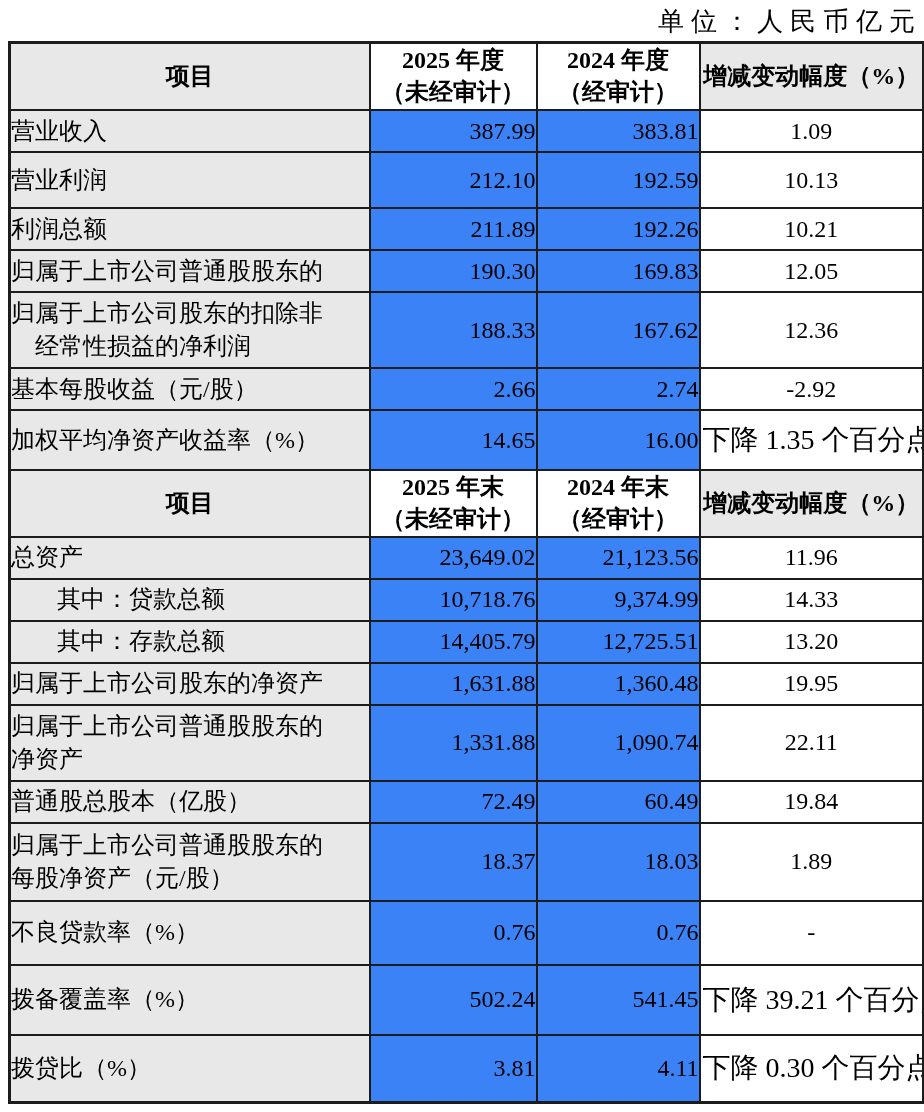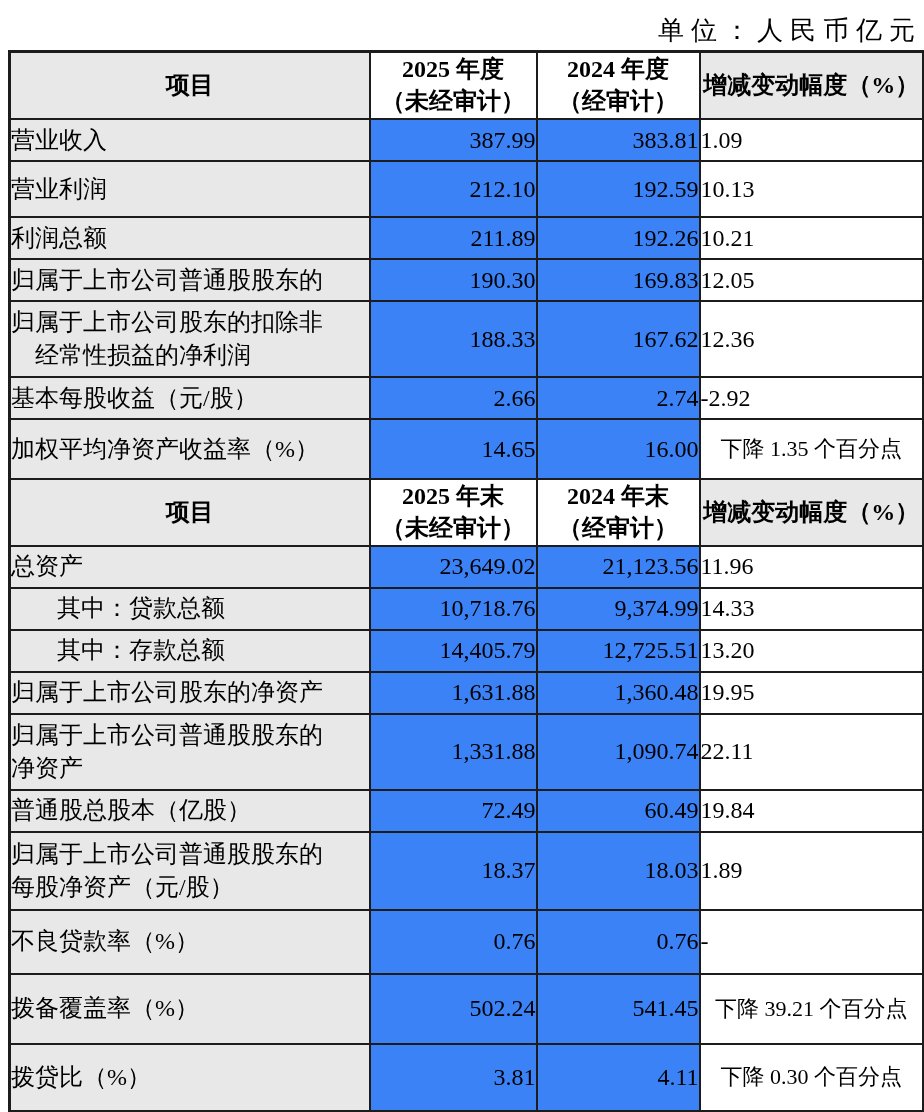--- a/index.html
+++ b/index.html
@@ -6,21 +6,21 @@
   body{
     width:924px;height:1112px;overflow:hidden;
     font-family:"Liberation Serif","DejaVu Serif",serif;
     color:#000;
   }
   .unit-line{
     width:922px;
     text-align:right;
     font-size:26px;
     letter-spacing:7px;
-    padding-top:16px;
+    padding-top:7px;
     line-height:30px;
     white-space:nowrap;
   }
   table.fin{
     border-collapse:collapse;
     table-layout:fixed;
     margin-left:8px;
     margin-top:4px;
     width:914px;
     border:3px solid #1c1c1c;
@@ -49,29 +49,29 @@
   }
   td.item.indent{padding-left:46px;margin-top:28px;}
   td.num{
     background:#3b82f6;
     text-align:right;
     padding-right:11px;
     white-space:nowrap;
   }
   td.change{
     background:#ffffff;
-    text-align:left;
+    text-align:center;
     padding-right:10px;
     white-space:nowrap;
   }
   td.change.center{
     text-align:center;
     padding-right:2px;
     padding-left:2px;
-    font-size:22px;
+    font-size:28px;
   }
 </style>
 </head>
 <body>
 
 <div class="unit-line">单位：人民币亿元</div>
 
 <table class="fin">
   <colgroup>
     <col style="width:360px">

